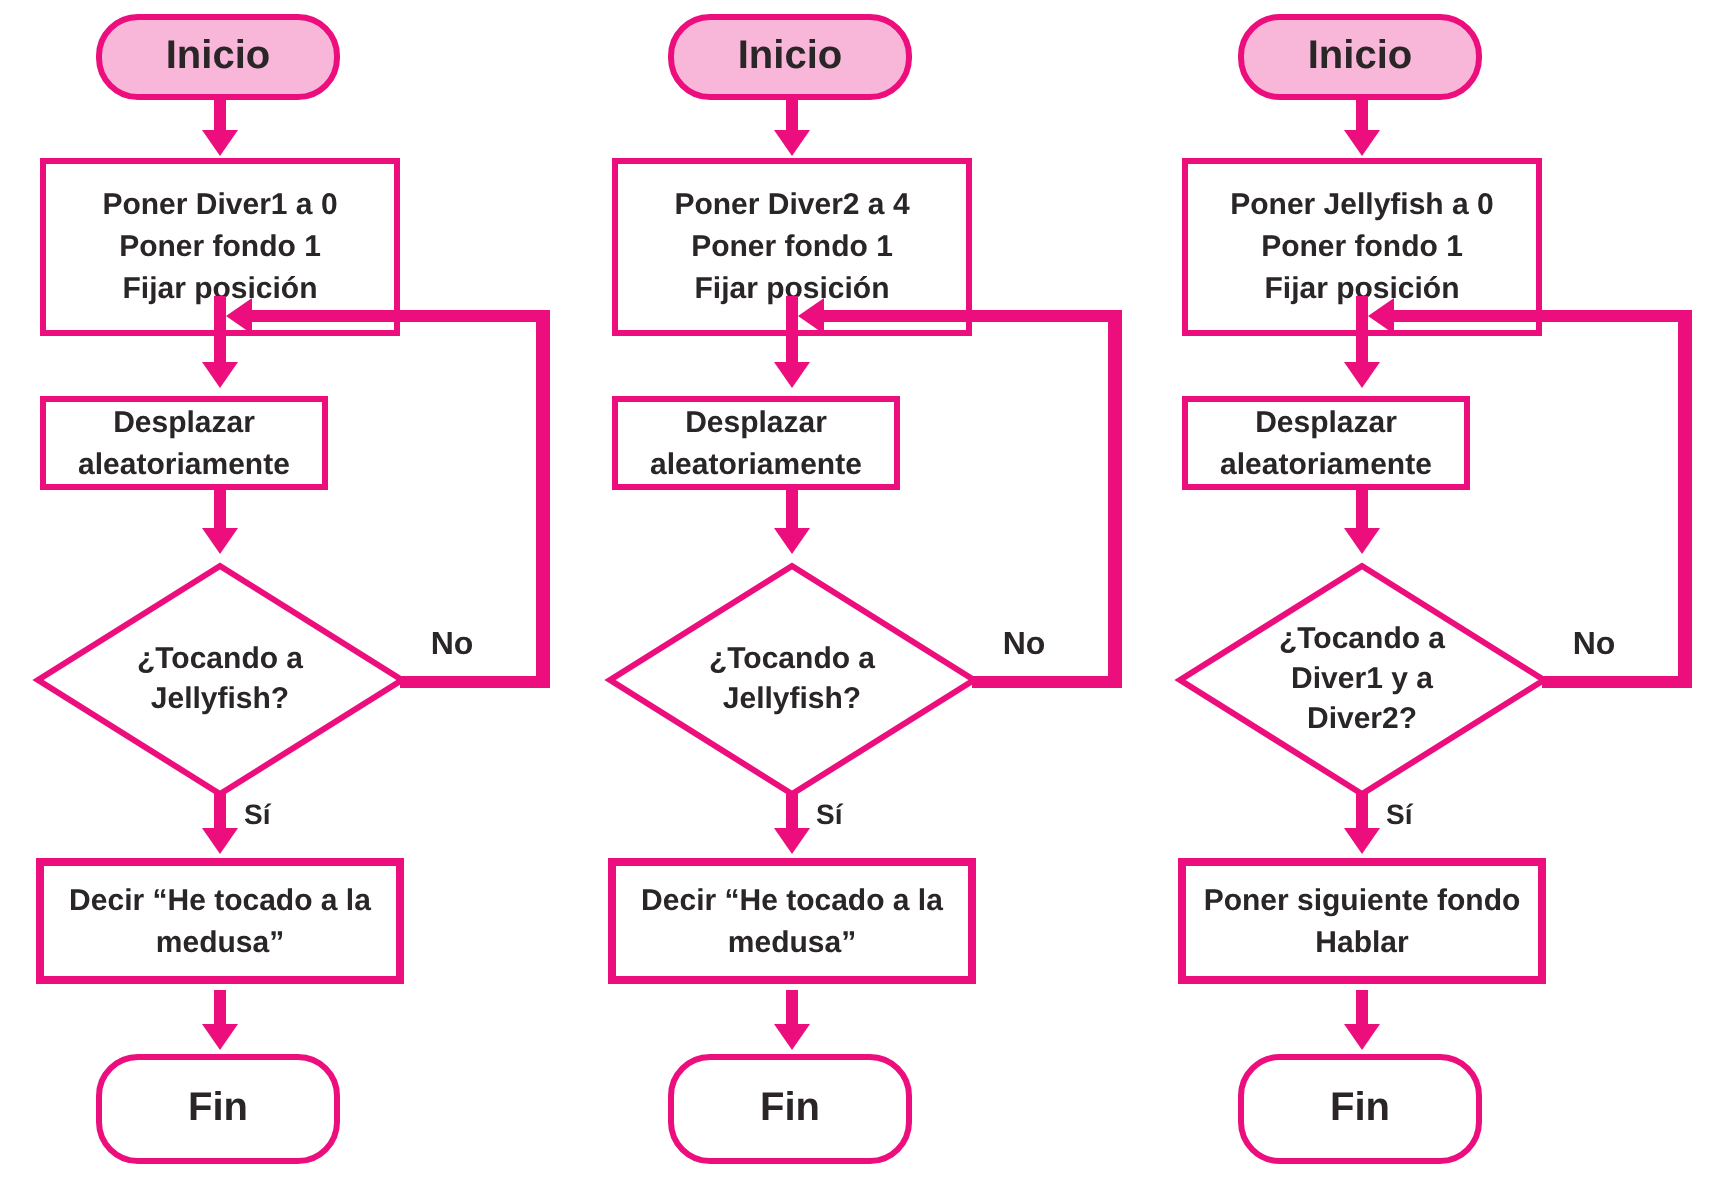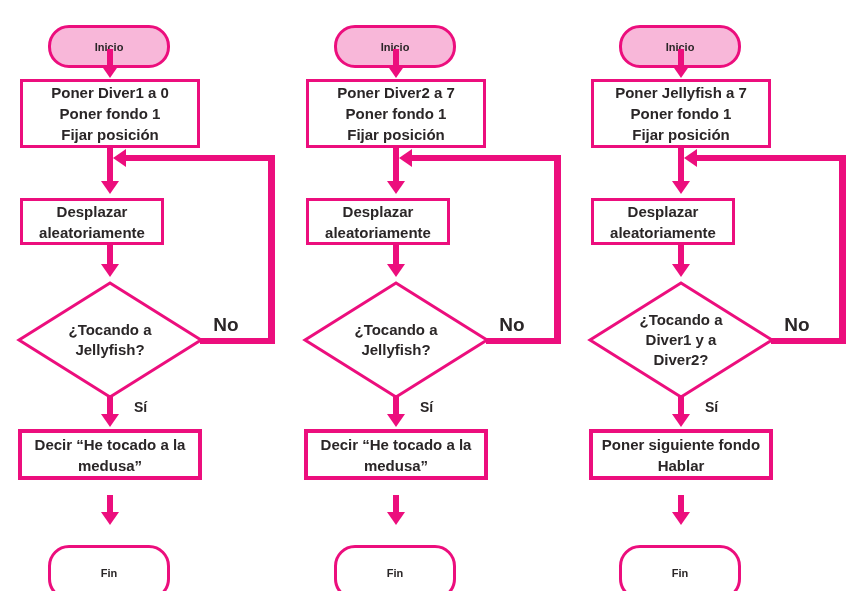--- a/index.html
+++ b/index.html
@@ -11,29 +11,29 @@
   *{box-sizing:border-box;}
   body{margin:0;background:var(--bg);font-family:"Liberation Sans",sans-serif;}
   .canvas{position:relative;width:868px;height:591px;background:var(--bg);overflow:hidden;}
   .col{position:absolute;top:0;width:285px;height:591px;}
   .col1{left:0;}
   .col2{left:286px;}
   .col3{left:571px;}
 
   
   .terminal{position:absolute;left:48px;width:122px;display:flex;align-items:center;justify-content:center;
-            border:3px solid var(--accent);border-radius:21px;font-weight:bold;font-size:11px;color:var(--text);margin-top:18px;}
+            border:3px solid var(--accent);border-radius:21px;font-weight:bold;font-size:20px;color:var(--text);}
   .terminal.start{top:7px;height:43px;background:var(--start-fill);}
   .terminal.end{top:527px;height:55px;background:var(--bg);border-width:3.5px;}
   .box{position:absolute;background:var(--bg);border:3px solid var(--accent);color:var(--text);
        display:flex;flex-direction:column;align-items:center;justify-content:center;
        font-weight:bold;font-size:15px;line-height:21px;text-align:center;}
-  .box.init{left:20px;top:79px;width:180px;height:69px;}
+  .box.init{left:20px;top:79px;width:180px;height:89px;}
   .box.move{left:20px;top:198px;width:144px;height:47px;}
-  .box.action{left:18px;top:429px;width:184px;height:51px;border-width:4px;}
+  .box.action{left:18px;top:429px;width:184px;height:63px;border-width:4px;}
 
   
   .diamond{position:absolute;left:16px;top:280px;width:188px;height:120px;}
   .diamond svg{position:absolute;left:0;top:0;}
   .diamond .dtext{position:absolute;left:0;top:0;width:100%;height:100%;
                   display:flex;flex-direction:column;align-items:center;justify-content:center;
                   font-weight:bold;font-size:15px;line-height:20px;color:var(--text);text-align:center;}
 
   
   .shaft-v{position:absolute;width:6px;background:var(--accent);left:107px;}
@@ -42,22 +42,22 @@
              border-top:13px solid var(--accent);}
   .head-left{position:absolute;left:113px;top:149px;width:0;height:0;
              border-top:9px solid transparent;border-bottom:9px solid transparent;
              border-right:13px solid var(--accent);}
   .line-h{position:absolute;height:6px;background:var(--accent);}
   .loop-top{left:125px;top:155px;width:150px;}
   .loop-vert{position:absolute;left:268px;top:155px;width:7px;height:189px;background:var(--accent);}
   .no-line{left:200px;top:338px;width:75px;}
 
   .edge-label{position:absolute;font-weight:bold;color:var(--text);}
-  .no-label{left:205px;top:314px;width:42px;text-align:center;font-size:19px;}
-  .yes-label{left:122px;top:399px;font-size:14px;margin-left:12px;}
+  .no-label{left:205px;top:314px;width:42px;text-align:center;font-size:16px;}
+  .yes-label{left:122px;top:399px;font-size:14px;}
 </style>
 </head>
 <body>
 
 <div class="canvas">
 
   <div class="col col1">
     <div class="terminal start">Inicio</div>
 
     <div class="shaft-v" style="top:49px;height:18px;"></div>
@@ -112,21 +112,21 @@
     <div class="terminal end">Fin</div>
   </div>
 
   <div class="col col2">
     <div class="terminal start">Inicio</div>
 
     <div class="shaft-v" style="top:49px;height:18px;"></div>
     <div class="head-down" style="top:65px;"></div>
 
     <div class="box init">
-      <span>Poner Diver2 a 7</span>
+      <span>Poner Diver2 a 4</span>
       <span>Poner fondo 1</span>
       <span>Fijar posición</span>
     </div>
 
     <div class="shaft-v" style="top:148px;height:35px;"></div>
     <div class="head-down" style="top:181px;"></div>
 
     <div class="head-left"></div>
     <div class="line-h loop-top"></div>
     <div class="loop-vert"></div>
@@ -167,21 +167,21 @@
     <div class="terminal end">Fin</div>
   </div>
 
   <div class="col col3">
     <div class="terminal start">Inicio</div>
 
     <div class="shaft-v" style="top:49px;height:18px;"></div>
     <div class="head-down" style="top:65px;"></div>
 
     <div class="box init">
-      <span>Poner Jellyfish a 7</span>
+      <span>Poner Jellyfish a 0</span>
       <span>Poner fondo 1</span>
       <span>Fijar posición</span>
     </div>
 
     <div class="shaft-v" style="top:148px;height:35px;"></div>
     <div class="head-down" style="top:181px;"></div>
 
     <div class="head-left"></div>
     <div class="line-h loop-top"></div>
     <div class="loop-vert"></div>

